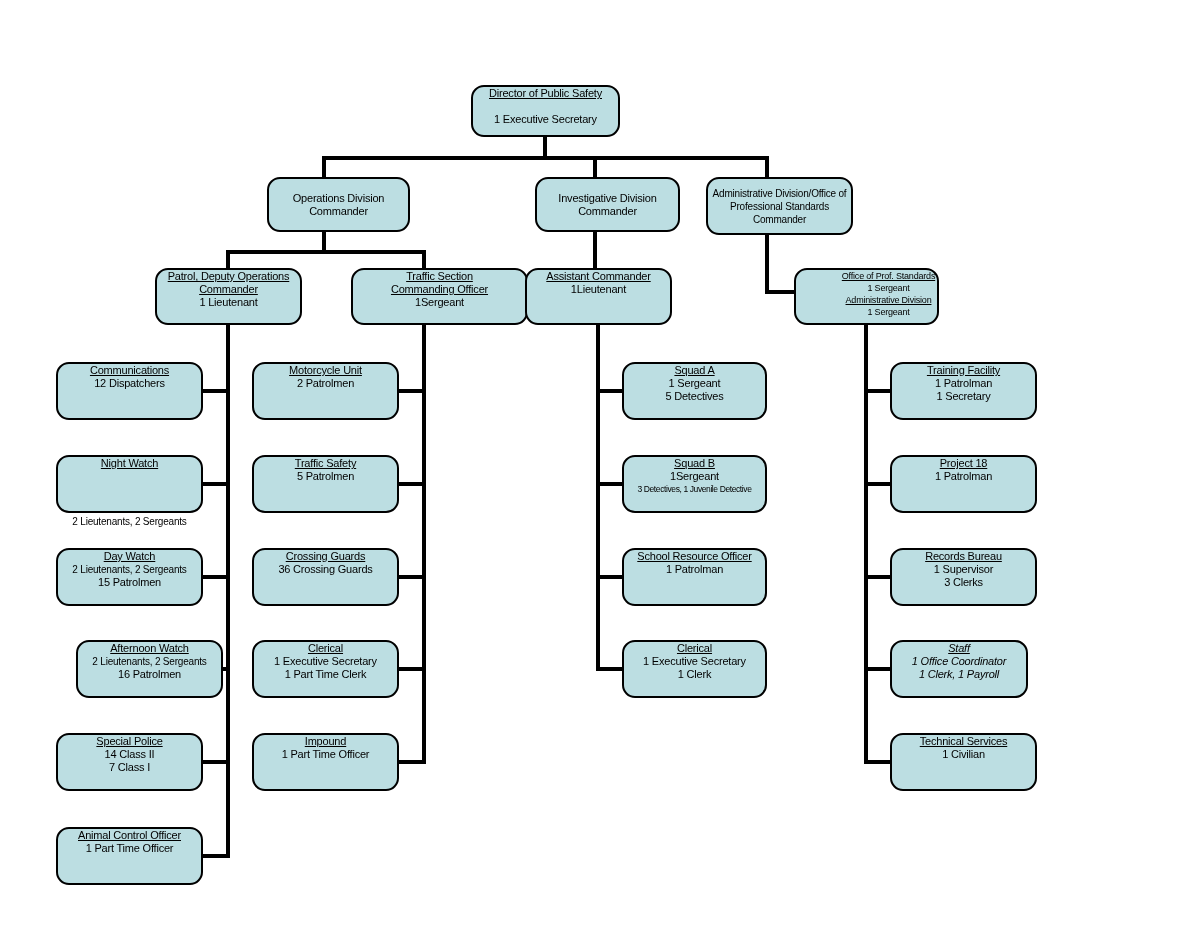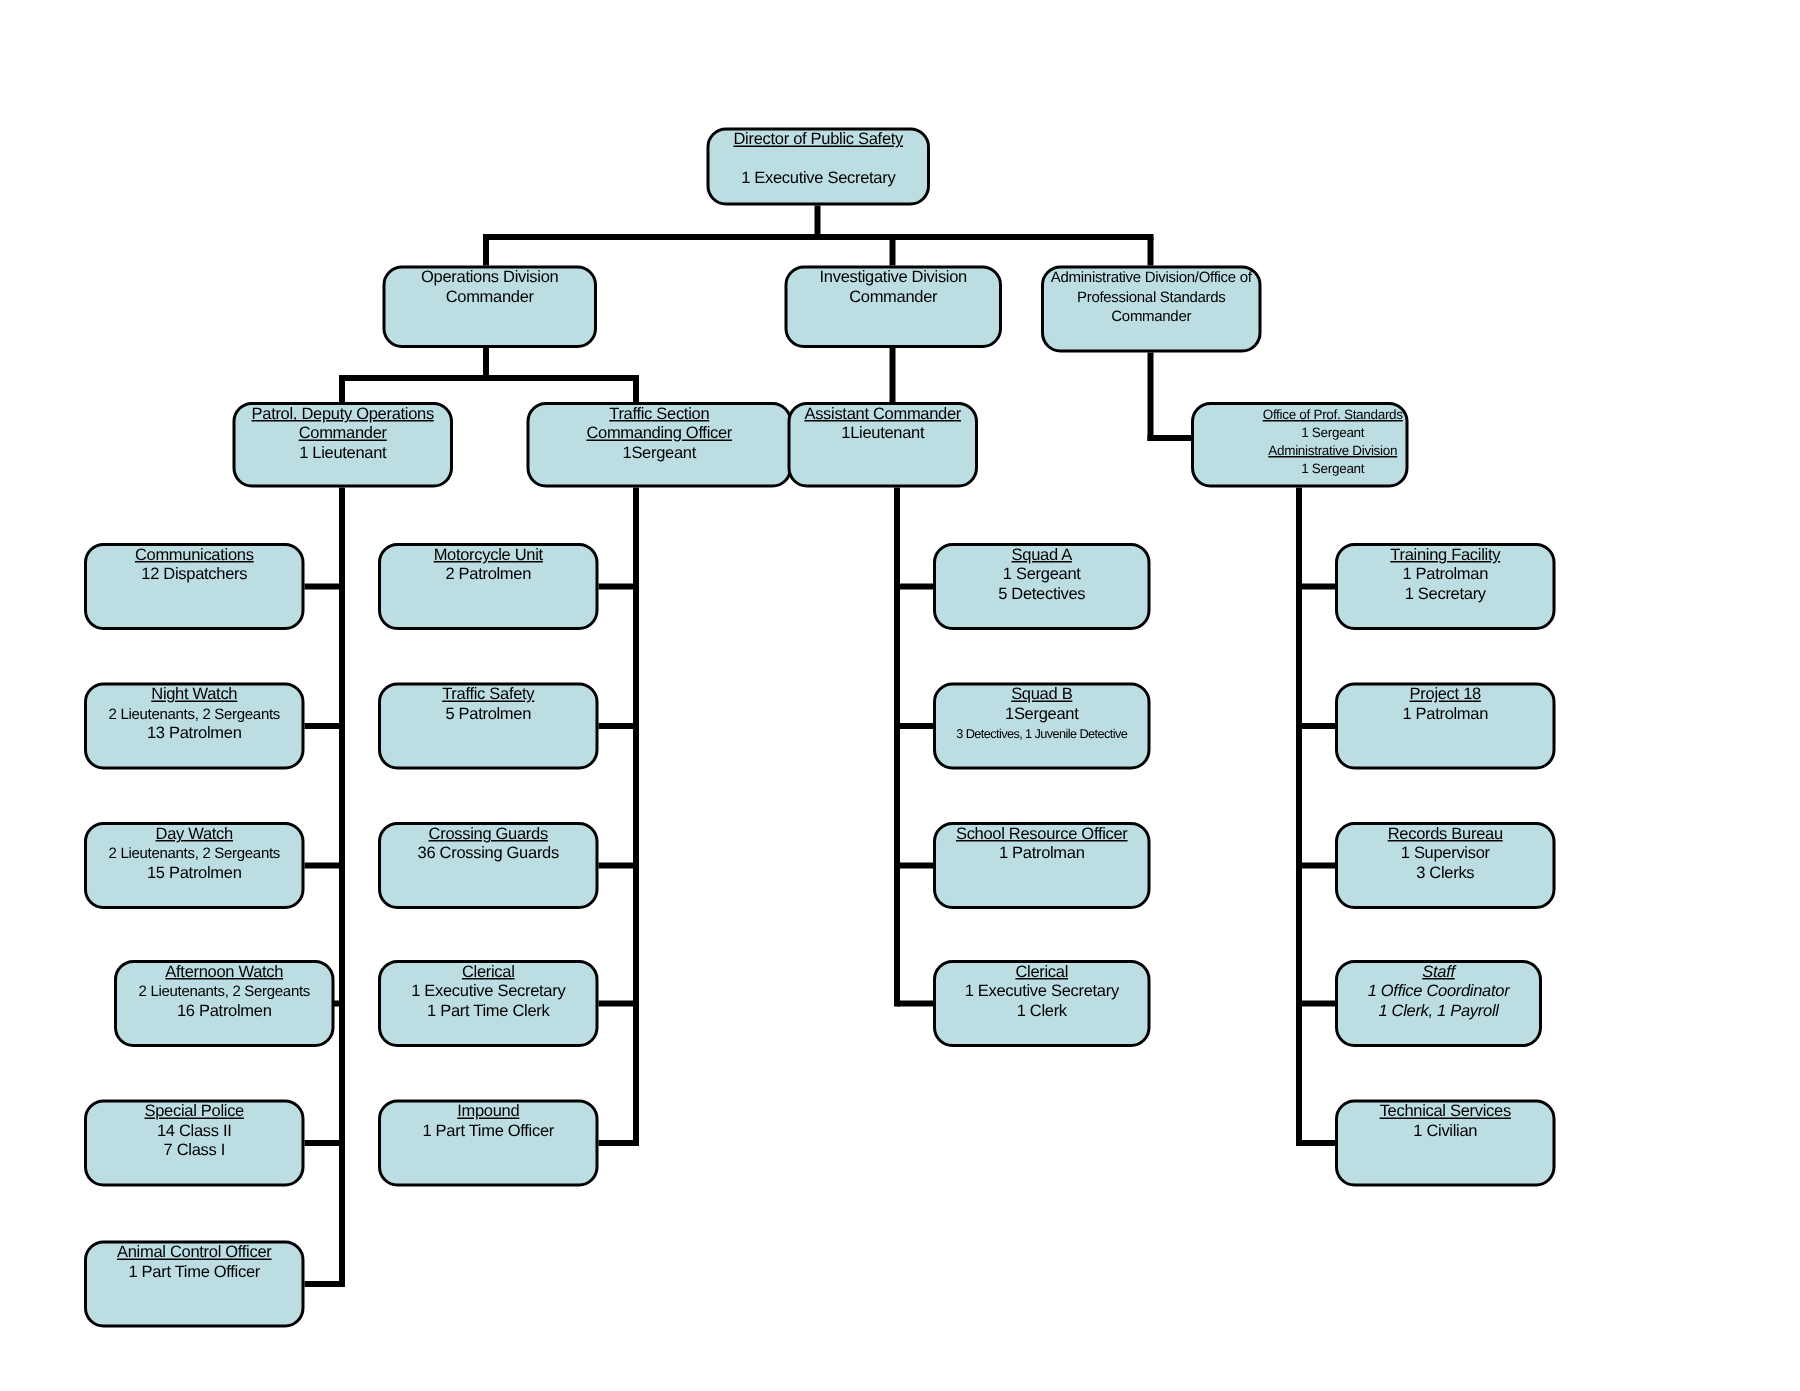--- a/index.html
+++ b/index.html
@@ -13,21 +13,21 @@
     letter-spacing:.2px;white-space:nowrap;
   }
   .seg{position:absolute;background:#000;}
   .node{
     position:absolute;box-sizing:border-box;
     background:var(--fill,#bcdee2);
     border:2.5px solid #000;border-radius:13px;
     display:flex;flex-direction:column;align-items:center;
     padding-top:0;text-align:center;z-index:2;
   }
-  .node.vcenter{justify-content:flex-start;padding-top:0;}
+  .node.vcenter{justify-content:center;padding-top:0;margin-left:12px;}
   .ln{
     font-size:11px;line-height:13px;min-height:13px;color:#000;
     white-space:nowrap;letter-spacing:-0.2px;
   }
   .ln.u{text-decoration:underline;}
   .ln.sz-s{font-size:10px;}
   .ln.sz-xs{font-size:9px;margin-left:44px;}
   .ln.sz-xxs{font-size:8.5px;letter-spacing:-0.4px;}
   .compact .ln{line-height:12px;min-height:12px;}
 </style>
@@ -92,35 +92,35 @@
     <div class="node" style="left: 155px; top: 268px; width: 147px; height: 57px;">
       <div class="ln u">Patrol, Deputy Operations</div>
       <div class="ln u">Commander</div>
       <div class="ln">1 Lieutenant</div>
     </div>
     <div class="node" style="left: 351px; top: 268px; width: 177px; height: 57px;">
       <div class="ln u">Traffic Section</div>
       <div class="ln u">Commanding Officer</div>
       <div class="ln">1Sergeant</div>
     </div>
-    <div class="node" style="left: 525px; top: 268px; width: 127px; height: 57px;">
+    <div class="node" style="left: 525px; top: 268px; width: 147px; height: 57px;">
       <div class="ln u">Assistant Commander</div>
       <div class="ln">1Lieutenant</div>
     </div>
     <div class="node compact" style="left: 794px; top: 268px; width: 145px; height: 57px;">
       <div class="ln u sz-xs">Office of Prof. Standards</div>
       <div class="ln sz-xs">1 Sergeant</div>
       <div class="ln u sz-xs">Administrative Division</div>
       <div class="ln sz-xs">1 Sergeant</div>
     </div>
     <div class="node" style="left: 56px; top: 362px; width: 147px; height: 58px;">
       <div class="ln u">Communications</div>
       <div class="ln">12 Dispatchers</div>
     </div>
-    <div class="node" style="left: 56px; top: 455px; width: 147px; height: 58px;">
+    <div class="node" style="left: 56px; top: 455px; width: 147px; height: 58px; gap: 45px;">
       <div class="ln u">Night Watch</div>
       <div class="ln sz-s">2 Lieutenants, 2 Sergeants</div>
       <div class="ln">13 Patrolmen</div>
     </div>
     <div class="node" style="left: 56px; top: 548px; width: 147px; height: 58px;">
       <div class="ln u">Day Watch</div>
       <div class="ln sz-s">2 Lieutenants, 2 Sergeants</div>
       <div class="ln">15 Patrolmen</div>
     </div>
     <div class="node" style="left: 56px; top: 640px; width: 147px; height: 58px; margin-left: 20px;">

